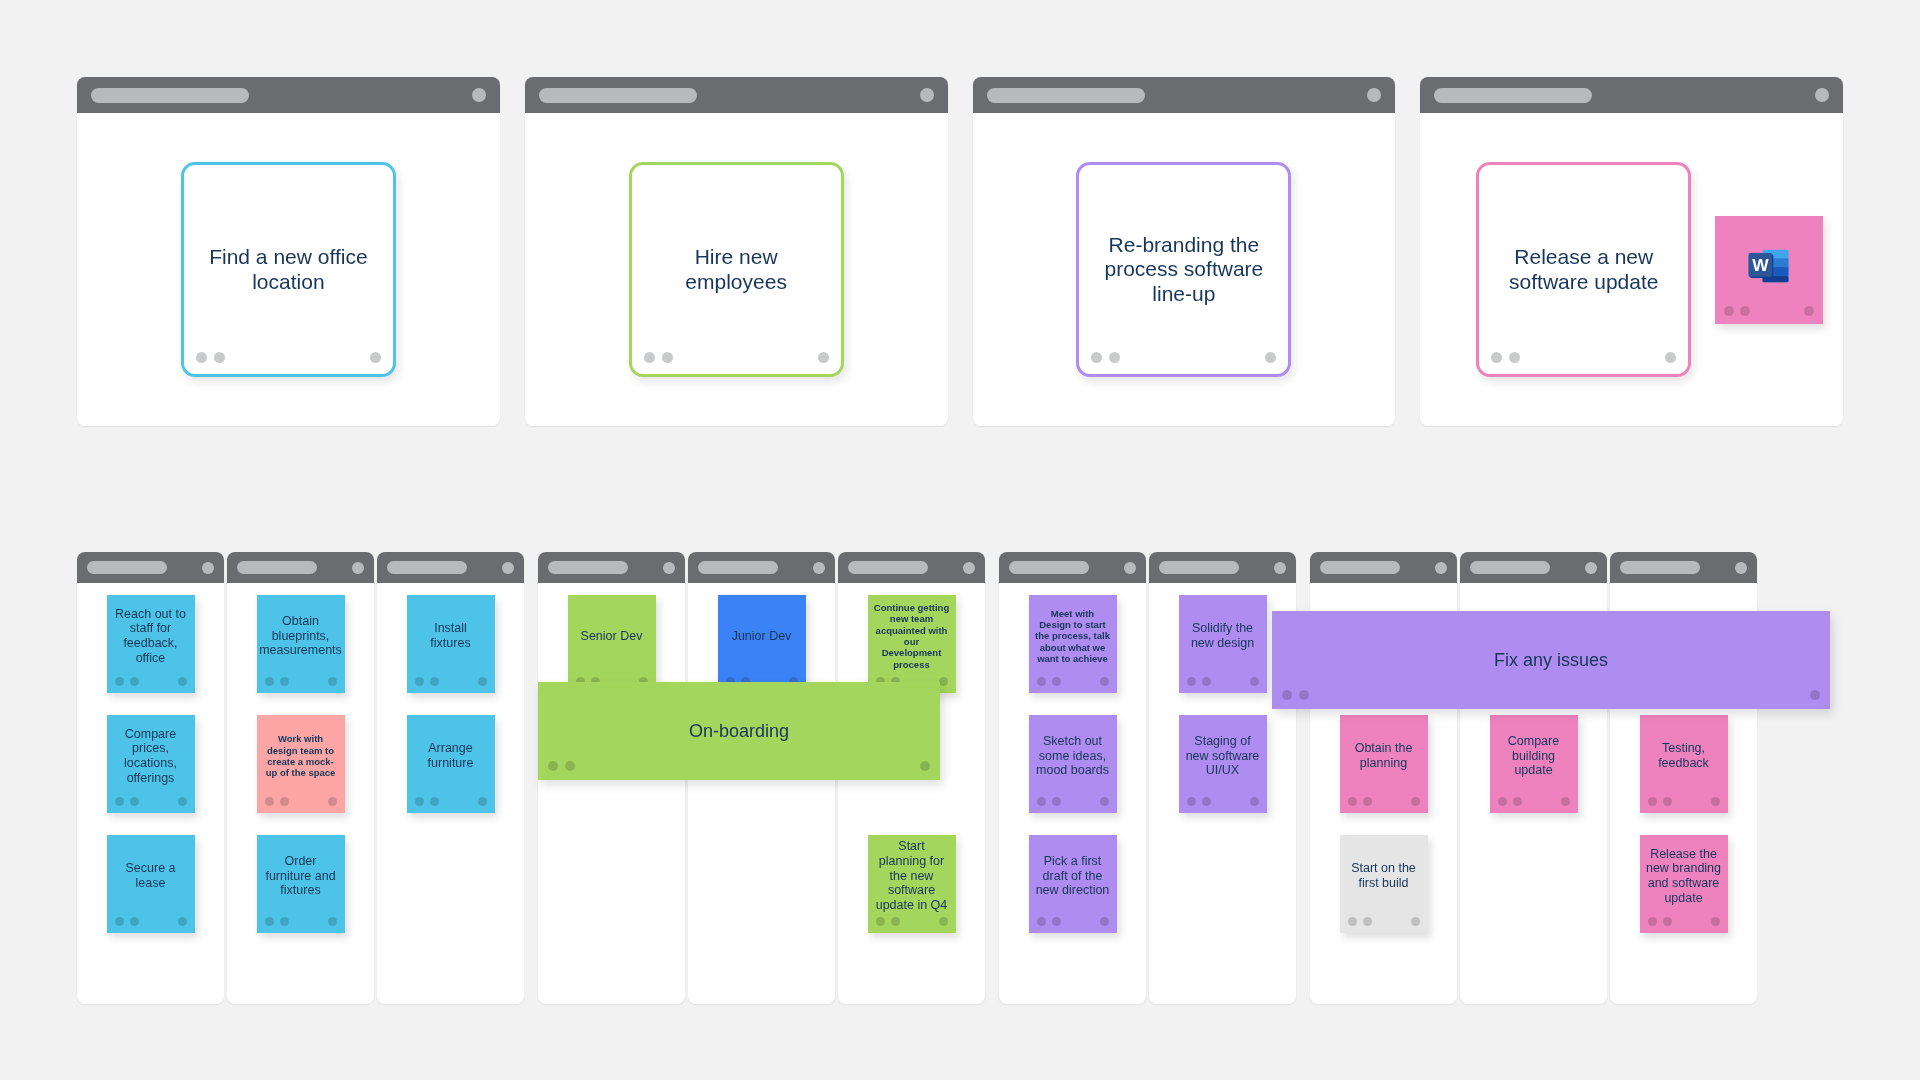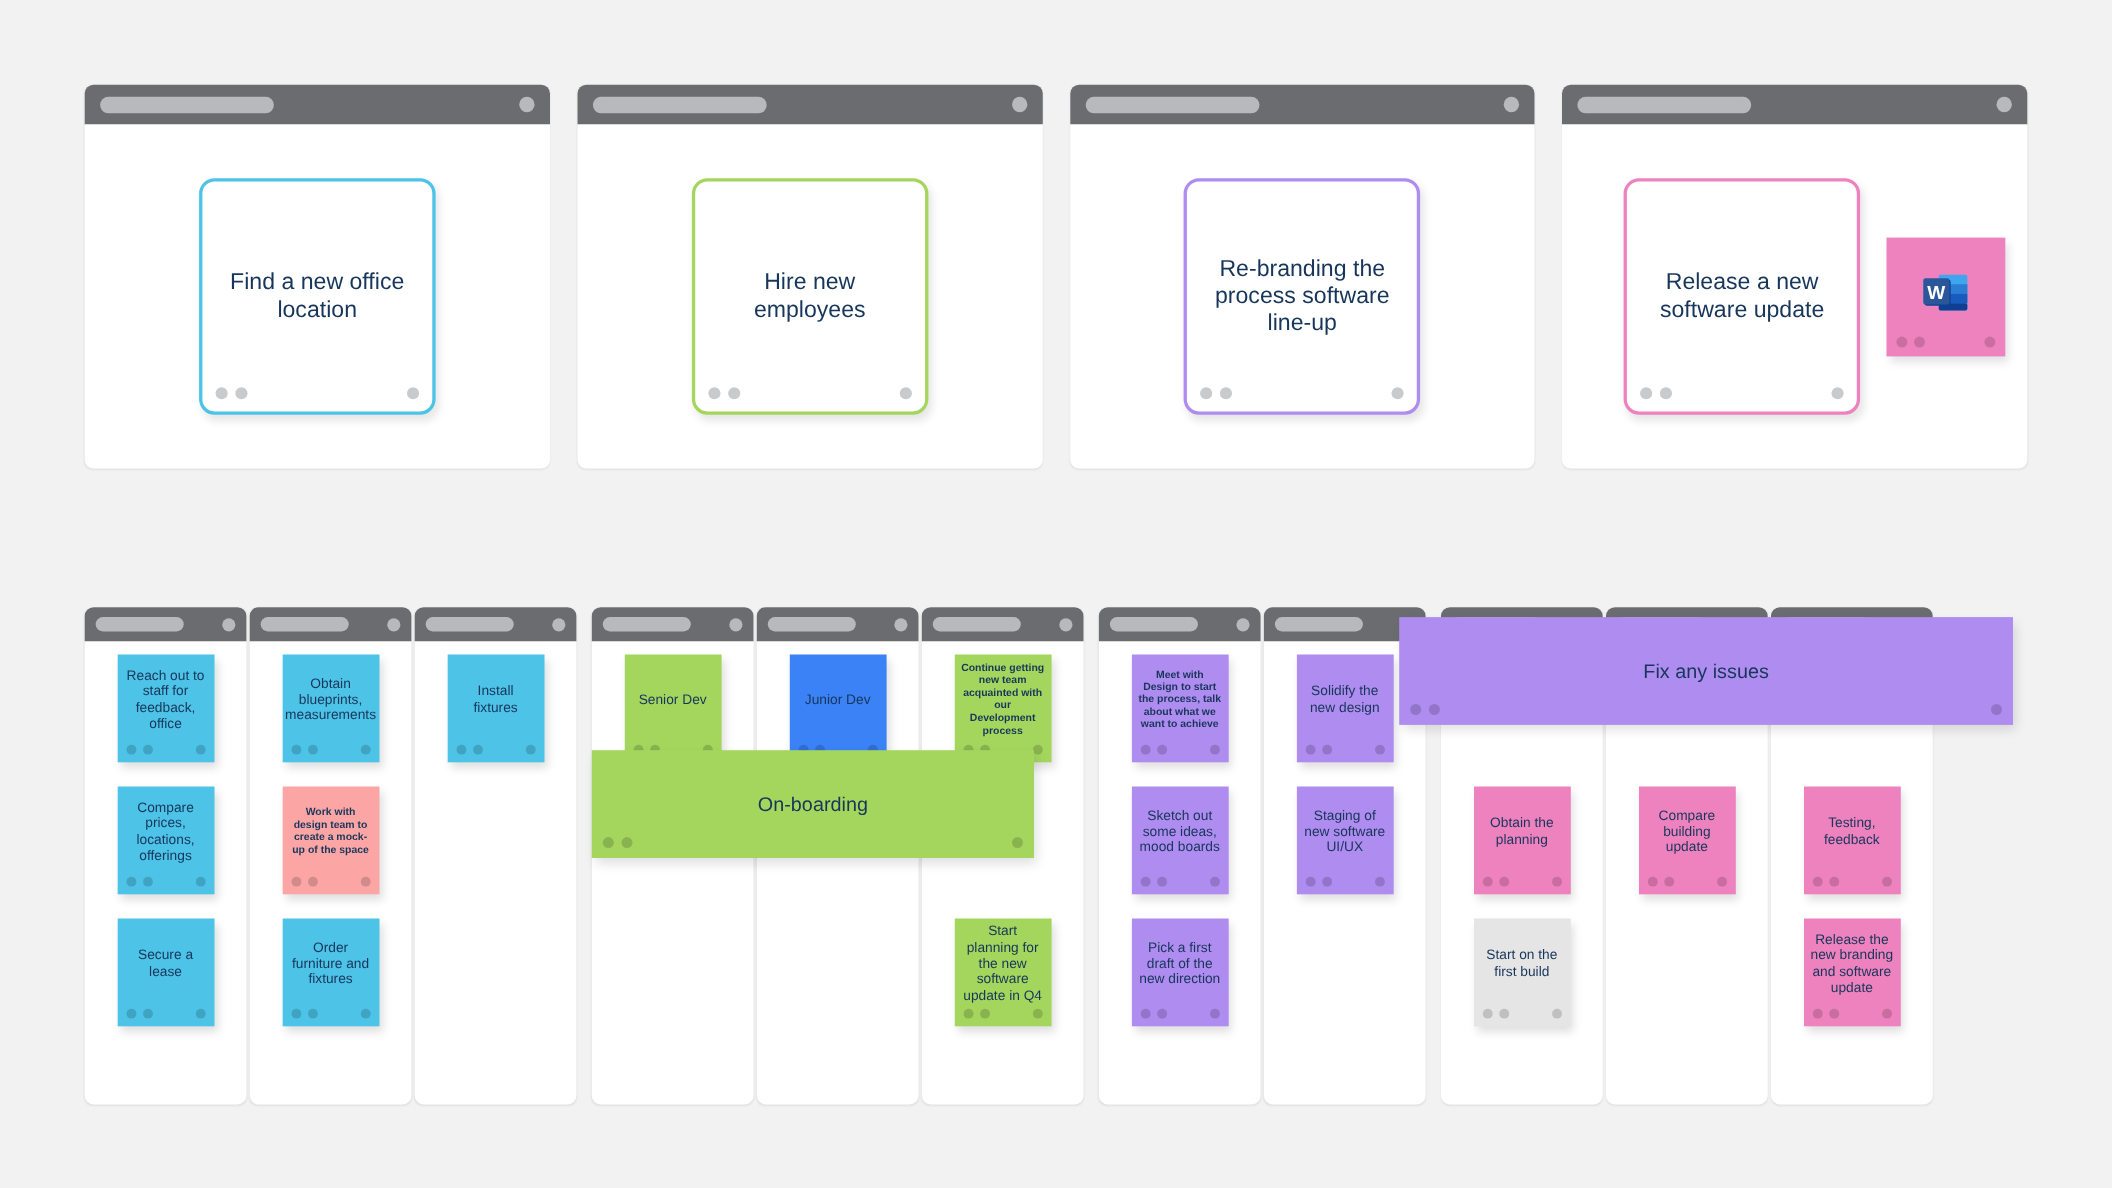--- a/index.html
+++ b/index.html
@@ -368,20 +368,29 @@
         <div class="stack">
           <div class="sticky" style="background:#4dc3e8">
             <div class="txt">Install fixtures</div>
             <div class="ft">
               <div class="d"></div>
               <div class="d"></div>
               <div class="sp"></div>
               <div class="d right"></div>
             </div>
           </div>
+          <div class="sticky" style="background:#4dc3e8">
+            <div class="txt">Arrange furniture</div>
+            <div class="ft">
+              <div class="d"></div>
+              <div class="d"></div>
+              <div class="sp"></div>
+              <div class="d right"></div>
+            </div>
+          </div>
         </div>
       </div>
       <div class="gapcol"></div>
       <div class="bcol">
         <div class="winbar" style="height:31px;padding:0 10px">
           <div class="pill" style="width:80px"></div>
           <div class="spacer"></div>
           <div class="dot" style="width:12px;height:12px"></div>
         </div>
         <div class="stack">
@@ -587,21 +596,21 @@
   <div id="spanLayer">
       <div class="span-sticky" style="left: 538px; top: 682px; width: 402px; height: 98px; background: rgb(164, 214, 94);">
         <div class="txt">On-boarding</div>
         <div class="ft">
           <div class="d"></div>
           <div class="d"></div>
           <div class="sp"></div>
           <div class="d right"></div>
         </div>
       </div>
-      <div class="span-sticky" style="left: 1272px; top: 561px; width: 558px; height: 98px; background: rgb(174, 140, 240);">
+      <div class="span-sticky" style="left: 1272px; top: 611px; width: 558px; height: 98px; background: rgb(174, 140, 240);">
         <div class="txt">Fix any issues</div>
         <div class="ft">
           <div class="d"></div>
           <div class="d"></div>
           <div class="sp"></div>
           <div class="d right"></div>
         </div>
       </div>
     </div>
 

